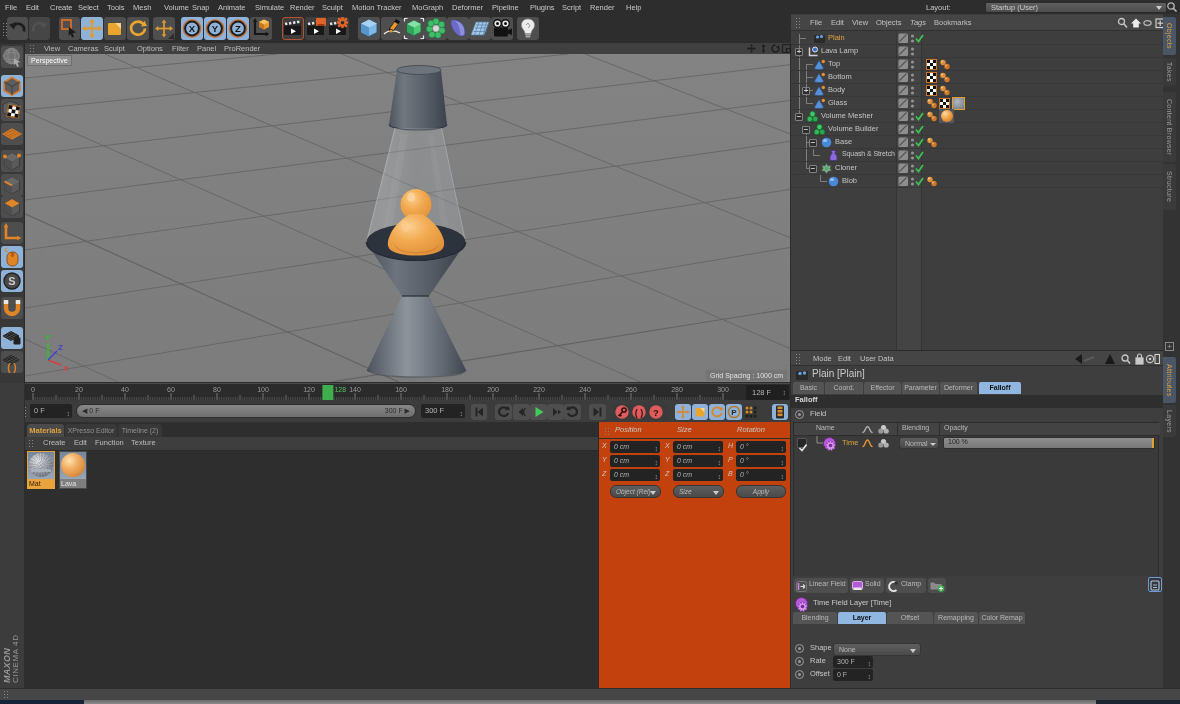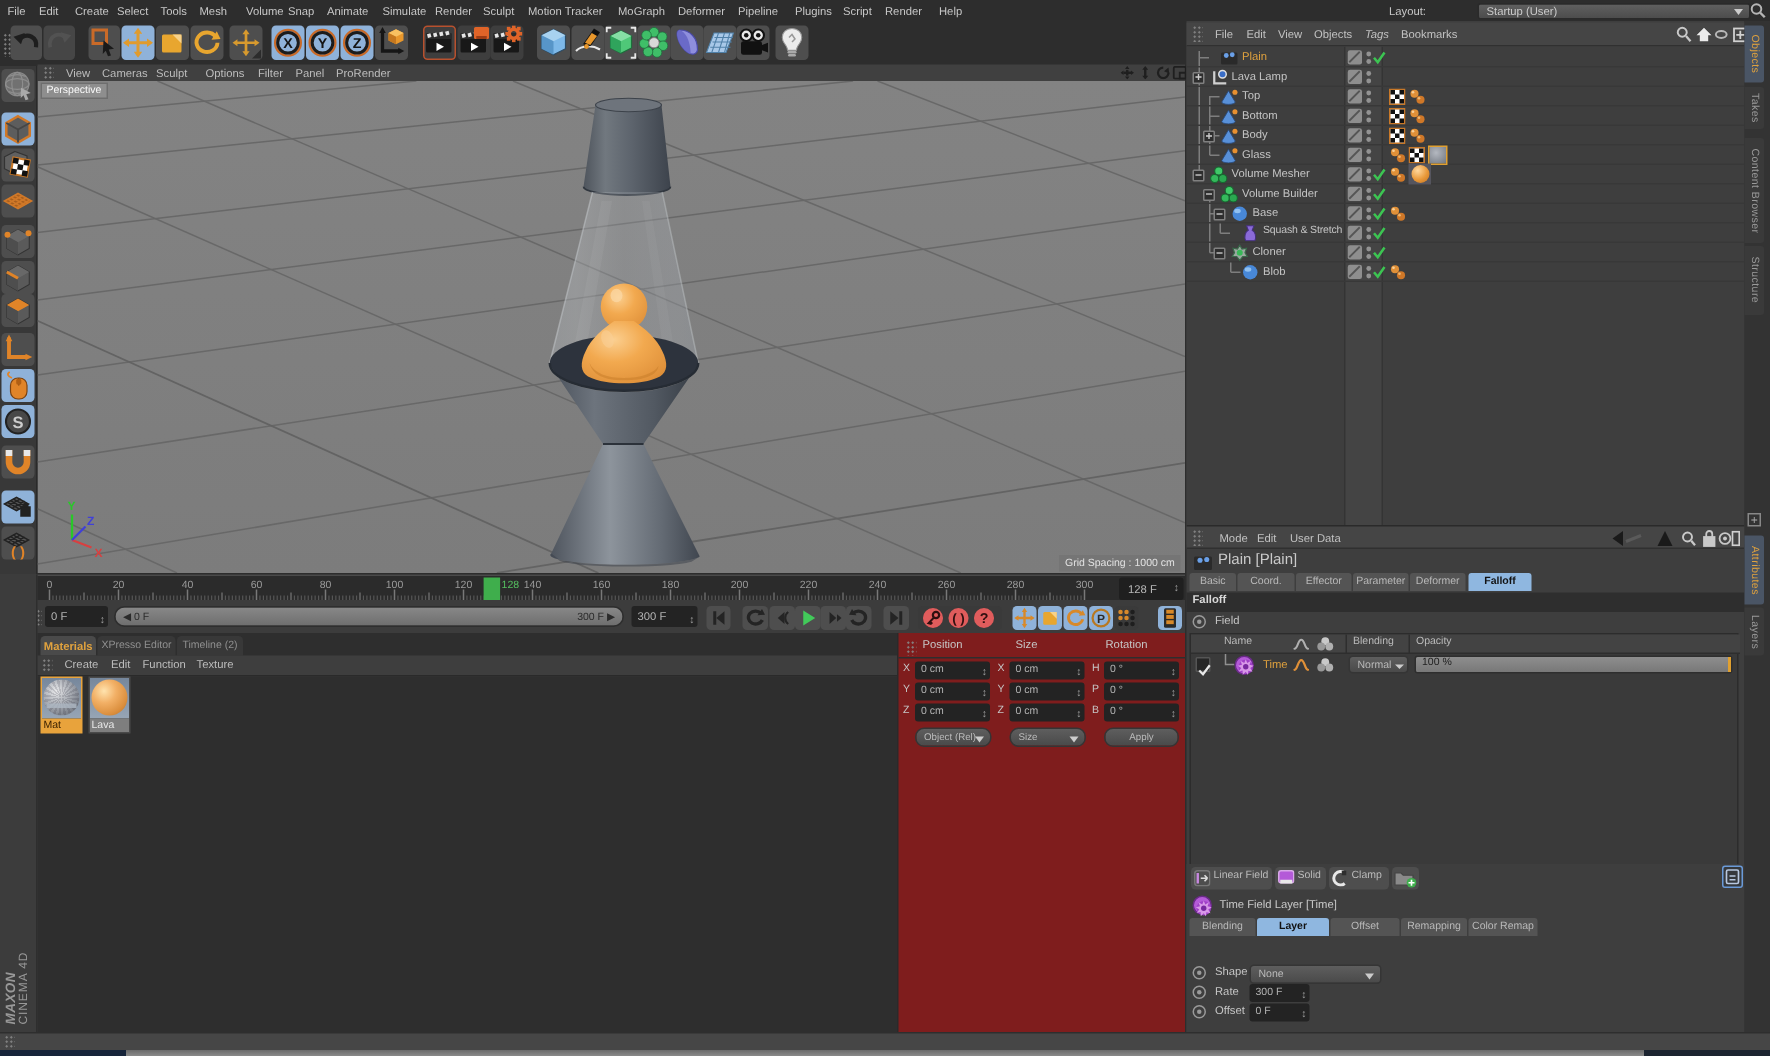--- a/index.html
+++ b/index.html
@@ -930,21 +930,21 @@
    <div class="abs" style="left:0;top:27px;width:26px;height:9px;background:#e8a33c;color:#3a2000;font-size:7px;line-height:9px;padding-left:1px;">Mat</div>
  </div>
  <div class="abs" style="left:59px;top:29px;width:28px;height:38px;border:1px solid #4a4a4a;">
    <div class="abs" style="left:0;top:0;width:26px;height:27px;background:linear-gradient(#76879c,#97a5b5);">
      <div class="abs" style="left:1px;top:1px;width:24px;height:24px;border-radius:50%;background:radial-gradient(circle at 35% 32%,#ffe3ae 0%,#f2b066 35%,#db8f3e 70%,#b06c24 100%);"></div>
    </div>
    <div class="abs" style="left:0;top:27px;width:26px;height:9px;background:#7e7e7e;color:#e8e8e8;font-size:7px;line-height:9px;padding-left:1px;">Lava</div>
  </div>
 </div>
 
-<div class="abs" style="left:598px;top:422px;width:192px;height:266px;background:#7f1d1d;border-left:1px solid #2a2a2a;">
+<div class="abs" style="left:598px;top:422px;width:192px;height:266px;background:#c2410c;border-left:1px solid #2a2a2a;font-style:italic;">
  <div class="handle" style="left:5px;top:5px;height:10px;"></div>
  <span style="position:absolute;left:16px;top:3px;font-size:7.5px;color:#c6c6c6;">Position</span>
  <span style="position:absolute;left:78px;top:3px;font-size:7.5px;color:#c6c6c6;">Size</span>
  <span style="position:absolute;left:138px;top:3px;font-size:7.5px;color:#c6c6c6;">Rotation</span>
  <div class="abs" style="left:0;top:16px;width:192px;height:1px;background:#2e2e2e;"></div>
  <span style="position:absolute;left:3px;top:20px;font-size:7px;color:#c6c6c6;">X</span>
  <div class="in" style="left:11px;top:19px;width:50px;height:12px;line-height:12px;font-size:7px;">0 cm<span class="spin" style="top:2px;font-size:7px;">↕</span></div>
  <span style="position:absolute;left:66px;top:20px;font-size:7px;color:#c6c6c6;">X</span>
  <div class="in" style="left:74px;top:19px;width:50px;height:12px;line-height:12px;font-size:7px;">0 cm<span class="spin" style="top:2px;font-size:7px;">↕</span></div>
  <span style="position:absolute;left:129px;top:20px;font-size:7px;color:#c6c6c6;">H</span>

